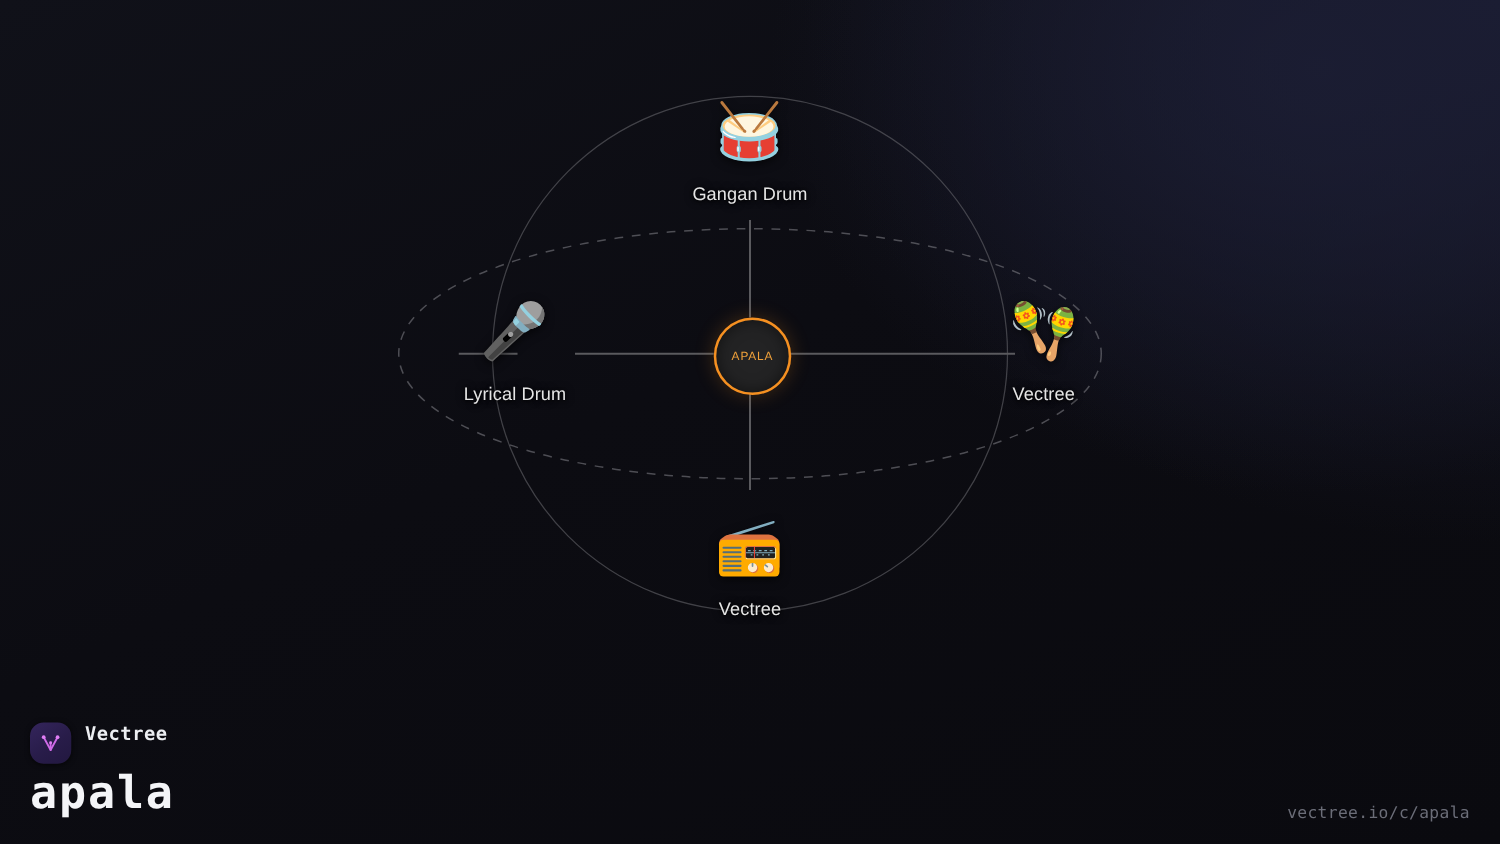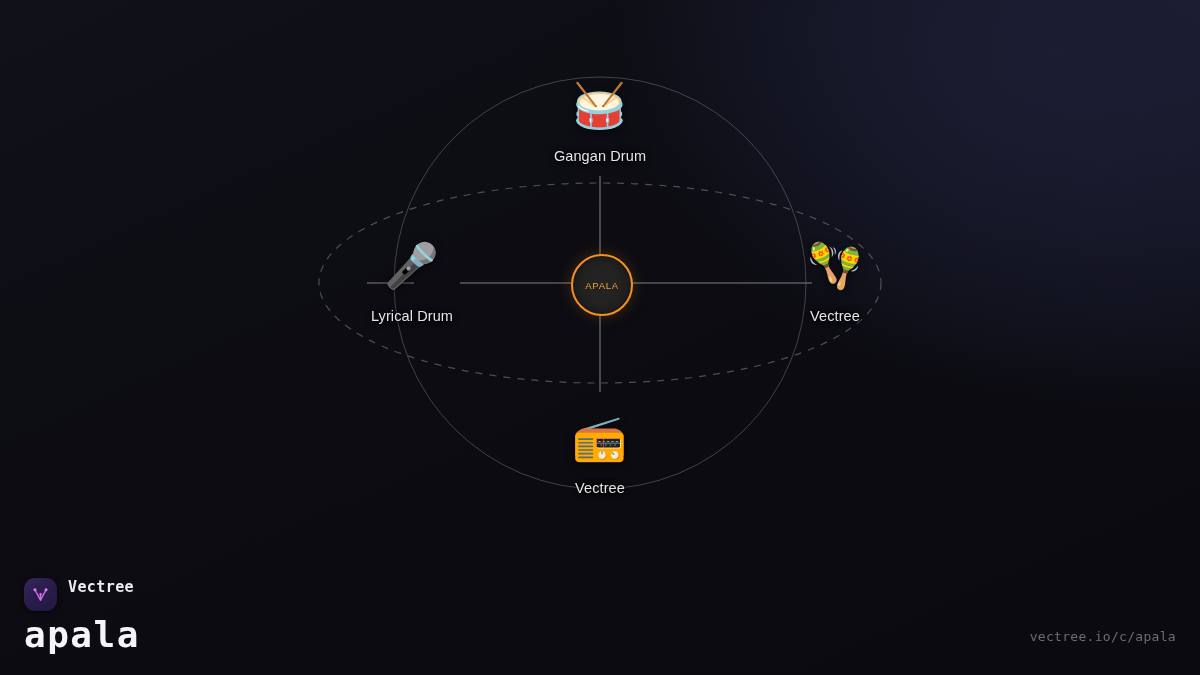--- a/index.html
+++ b/index.html
@@ -128,21 +128,21 @@
     font-family: "DejaVu Sans Mono", "Liberation Mono", monospace;
     font-size: 36px;
     font-weight: bold;
     color: #f4f5f8;
     letter-spacing: 1.5px;
     line-height: 1;
   }
   #url {
     position: absolute;
     right: 24px;
-    bottom: 31px;
+    bottom: 17px;
     font-family: "DejaVu Sans Mono", "Liberation Mono", monospace;
     font-size: 13px;
     color: #6b6d78;
     letter-spacing: .3px;
   }
 </style>
 </head>
 <body>
 
 <div id="canvas"></div>

